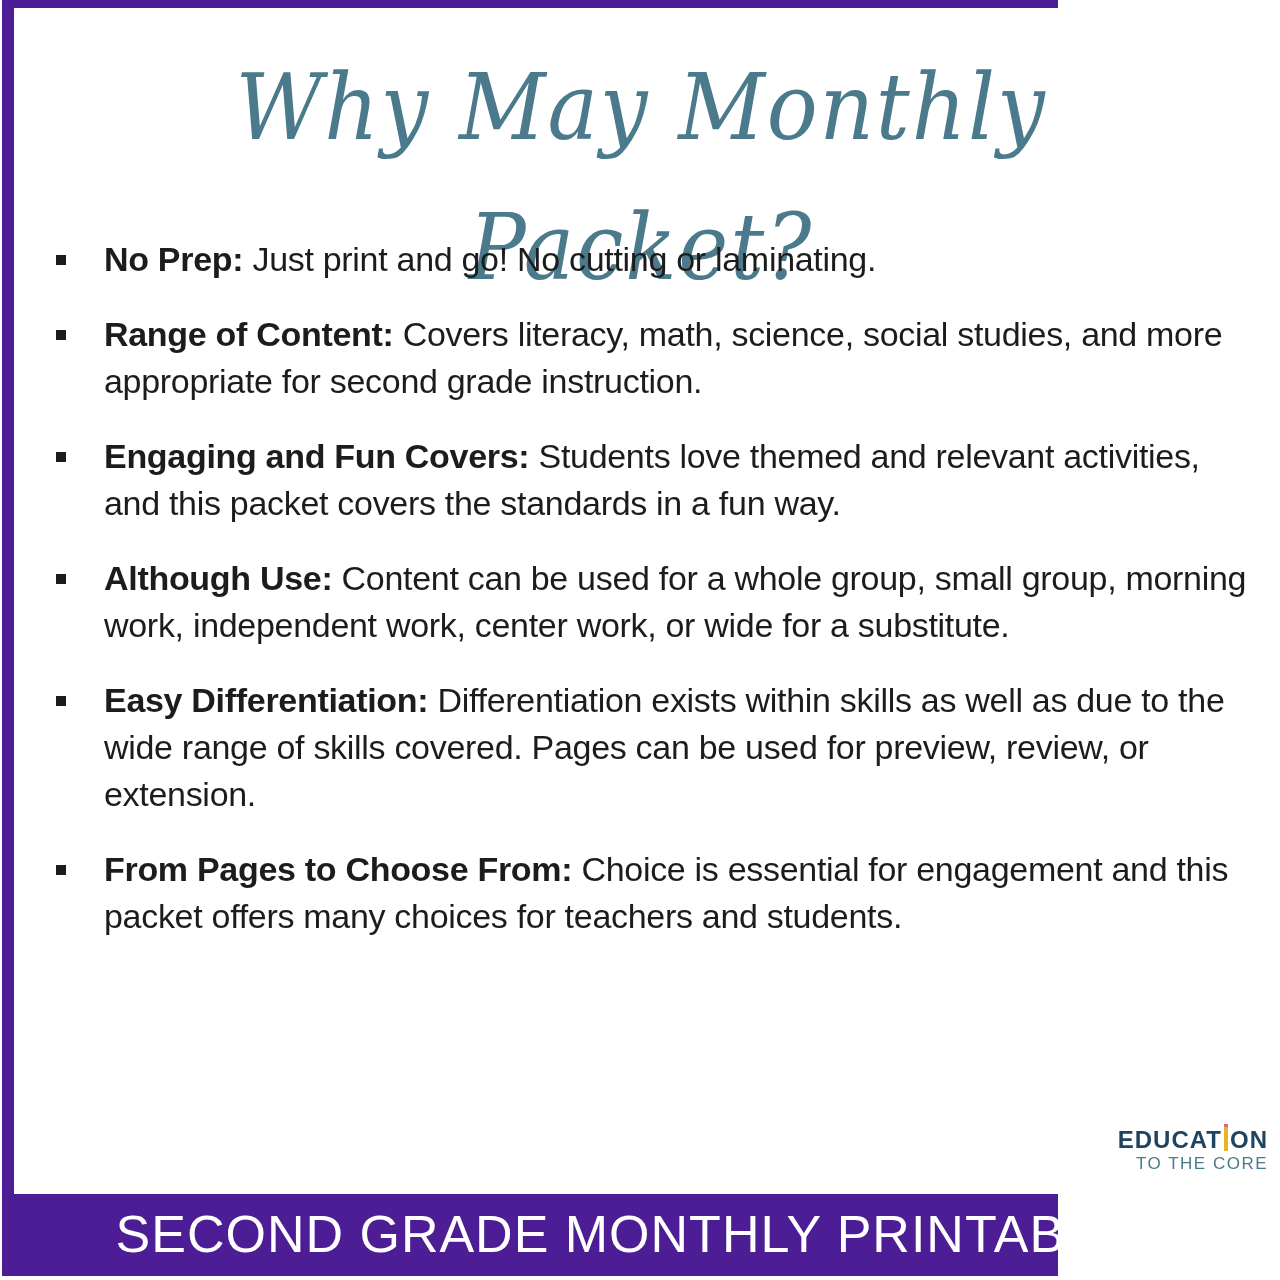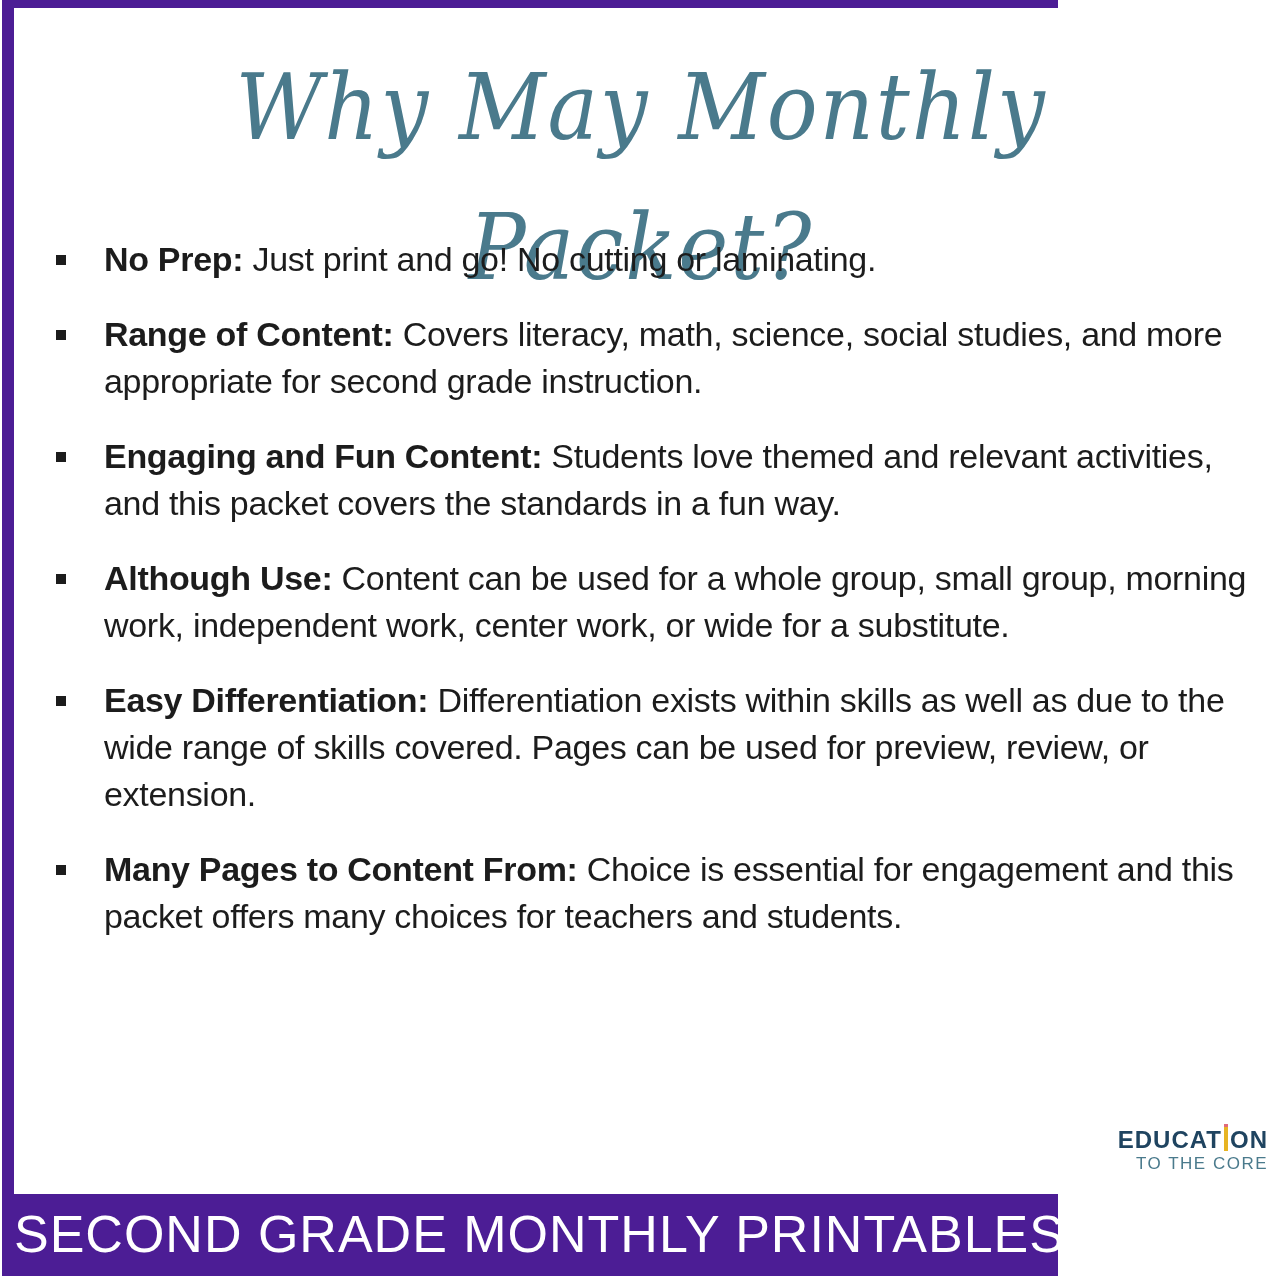--- a/index.html
+++ b/index.html
@@ -50,21 +50,21 @@
     }
     .logo-bottom {
       display: block; font-size: 17px; color: #4a7a8c; letter-spacing: 1.5px; line-height: 20px;
     }
     .pencil {
       display: inline-block; width: 4px; height: 24px; background: #e7b423;
       vertical-align: -3px; margin: 0 2px; border-top: 3px solid #e26a7a;
     }
     .footer {
       position: absolute; left: 12px; top: 1196px; width: 1254px; height: 76px;
-      text-align: left;
+      text-align: center;
       font-family: "Liberation Sans", sans-serif;
       color: #ffffff;
       font-size: 52px;
       line-height: 76px;
       letter-spacing: 1px;
     }
   </style>
 </head>
 <body>
 
@@ -76,33 +76,33 @@
       <li class="item">
         <span class="bullet"></span>
         <span class="label">No Prep:</span><span> Just print and go! No cutting or laminating.</span>
       </li>
       <li class="item">
         <span class="bullet"></span>
         <span class="label">Range of Content:</span><span> Covers literacy, math, science, social studies, and more appropriate for second grade instruction.</span>
       </li>
       <li class="item">
         <span class="bullet"></span>
-        <span class="label">Engaging and Fun Content:</span><span> Students love themed and relevant activities, and this packet covers the standards in a fun way.</span>
+        <span class="label">Engaging and Fun Covers:</span><span> Students love themed and relevant activities, and this packet covers the standards in a fun way.</span>
       </li>
       <li class="item">
         <span class="bullet"></span>
         <span class="label">Although Use:</span><span> Content can be used for a whole group, small group, morning work, independent work, center work, or wide for a substitute.</span>
       </li>
       <li class="item">
         <span class="bullet"></span>
         <span class="label">Easy Differentiation:</span><span> Differentiation exists within skills as well as due to the wide range of skills covered. Pages can be used for preview, review, or extension.</span>
       </li>
       <li class="item">
         <span class="bullet"></span>
-        <span class="label">Many Pages to Content From:</span><span> Choice is essential for engagement and this packet offers many choices for teachers and students.</span>
+        <span class="label">From Pages to Choose From:</span><span> Choice is essential for engagement and this packet offers many choices for teachers and students.</span>
       </li>
     </ul>
 
     <div class="logo">
       <span class="logo-top"><span>EDUCAT</span><span class="pencil"></span><span>ON</span></span>
       <span class="logo-bottom">TO THE CORE</span>
     </div>
   </div>
 
   <div class="footer">SECOND GRADE MONTHLY PRINTABLES</div>

